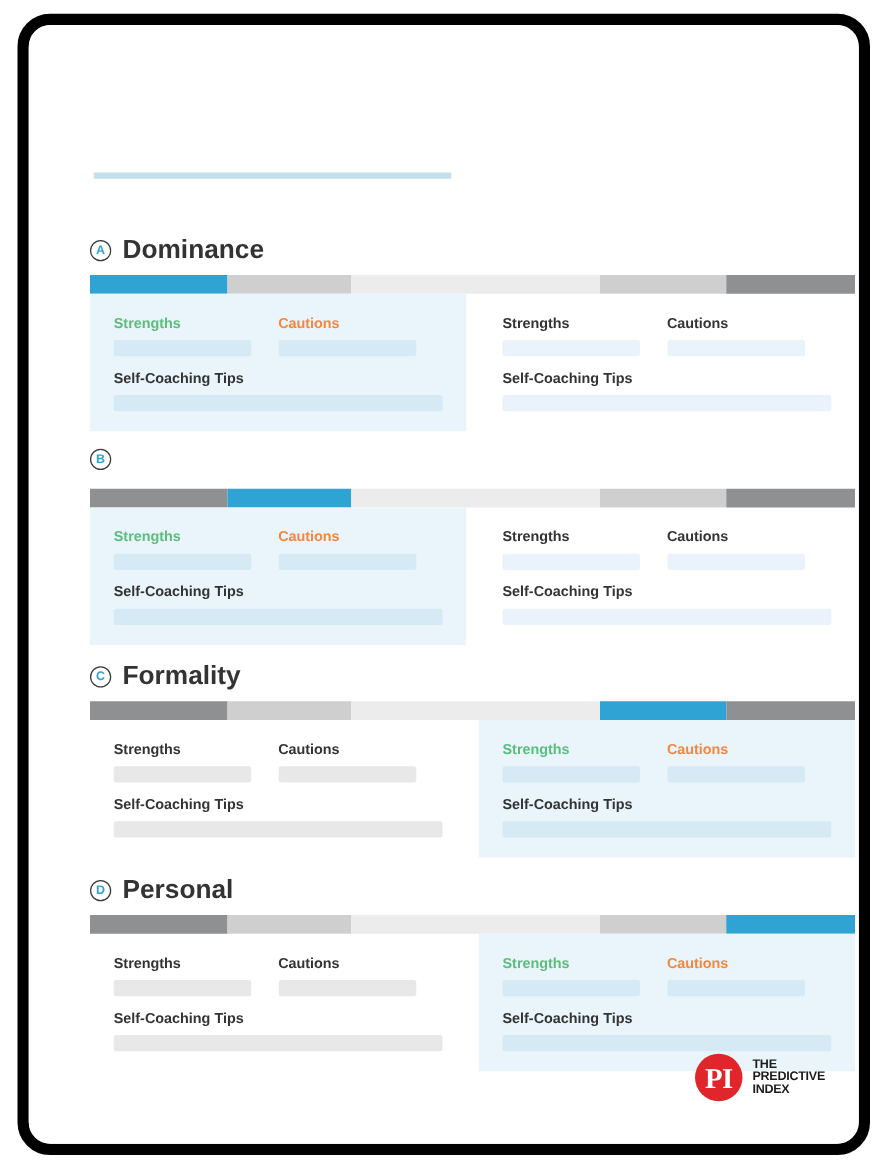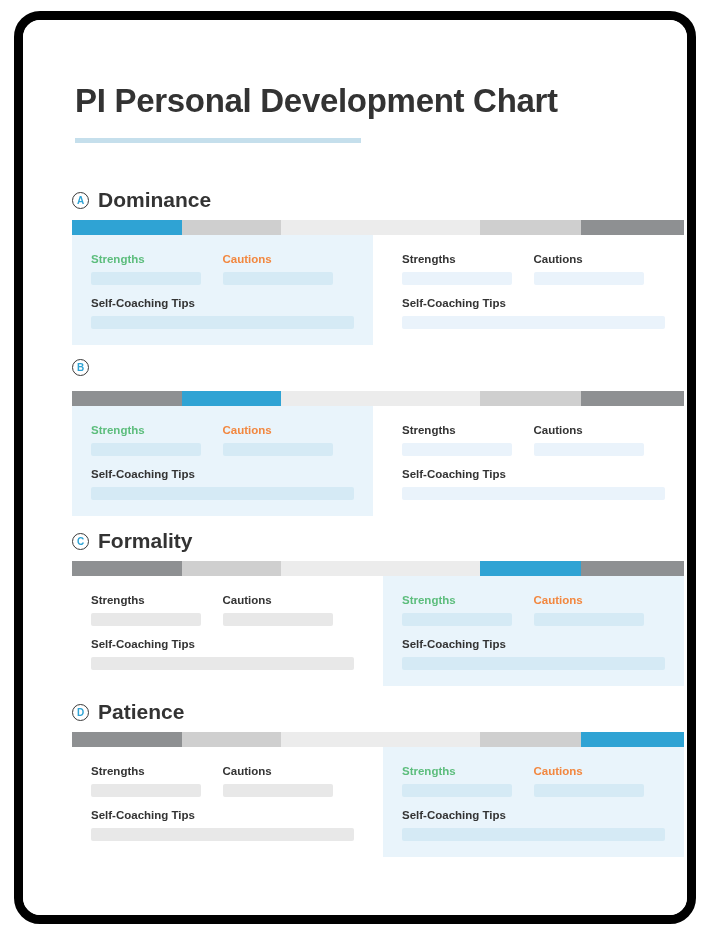--- a/index.html
+++ b/index.html
@@ -187,21 +187,20 @@
     letter-spacing: -0.2px;
   }
   .logo-text div { display: block; }
 </style>
 </head>
 <body>
 
 <div id="page-frame">
   <div id="page-inner">
 
-    <div class="page-title">PI Personal Development Chart</div>
     <div class="title-rule"></div>
 
     <div id="sections-root">
         <div class="section" style="top: 168px; height: 160px;">
           <div class="section-header">
             <div class="badge-letter">A</div>
             <div class="section-name">Dominance</div>
           </div>
           <div class="scale-bar">
             <div class="seg" style="width: 18%; background: rgb(47, 163, 212);"></div>
@@ -322,21 +321,21 @@
                 </div>
               </div>
               <div class="tips-label">Self-Coaching Tips</div>
               <div class="fill-bar wide" style="background: rgb(213, 234, 245);"></div>
             </div>
           </div>
         </div>
         <div class="section" style="top: 680px; height: 160px;">
           <div class="section-header">
             <div class="badge-letter">D</div>
-            <div class="section-name">Patience</div>
+            <div class="section-name">Personal</div>
           </div>
           <div class="scale-bar">
             <div class="seg" style="width: 18%; background: rgb(142, 144, 146);"></div>
             <div class="seg" style="width: 16.2%; background: rgb(207, 207, 207);"></div>
             <div class="seg" style="width: 32.4%; background: rgb(236, 236, 236);"></div>
             <div class="seg" style="width: 16.5%; background: rgb(207, 207, 207);"></div>
             <div class="seg" style="width: 16.9%; background: rgb(47, 163, 212);"></div>
           </div>
           <div class="panels" style="height: 115px;">
             <div class="panel inactive" style="left: 0px; width: 301px;">
@@ -364,15 +363,25 @@
                   <div class="fill-bar short" style="background: rgb(213, 234, 245);"></div>
                 </div>
               </div>
               <div class="tips-label">Self-Coaching Tips</div>
               <div class="fill-bar wide" style="background: rgb(213, 234, 245);"></div>
             </div>
           </div>
         </div>
       </div>
 
+    <div class="logo-wrap">
+      <div class="logo-mark">
+        <span>PI</span>
+      </div>
+      <div class="logo-text">
+        <div>THE</div>
+        <div>PREDICTIVE</div>
+        <div>INDEX</div>
+      </div>
+    </div>
 
   </div>
 </div>
 
 </body></html>

